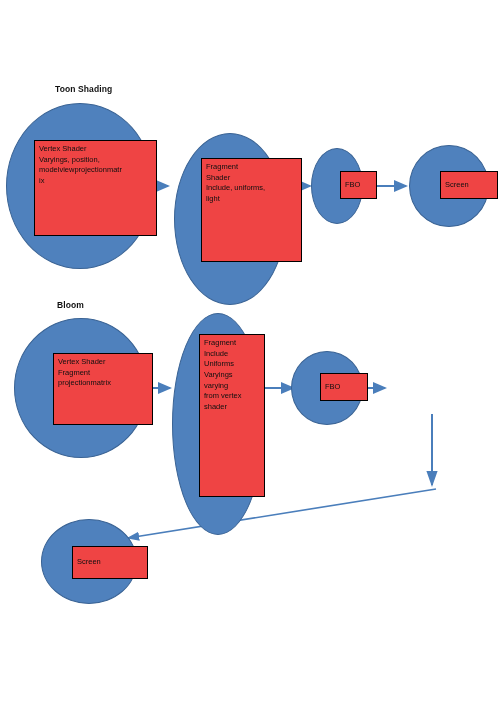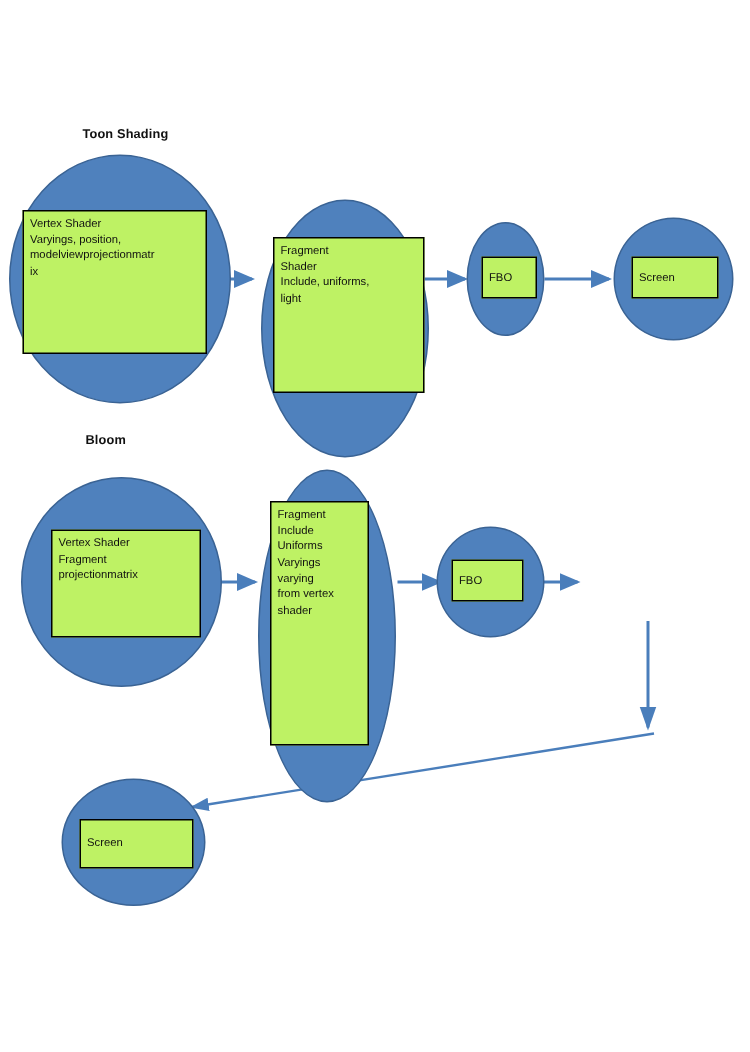--- a/index.html
+++ b/index.html
@@ -31,28 +31,29 @@
     top: 0;
     width: 100%;
     height: 100%;
     border-radius: 50%;
     background: #4F81BD;
     border: 1px solid #3A6394;
     box-sizing: border-box;
   }
   .label-box {
     position: absolute;
-    background: #bef264;
+    background: #ef4444;
     border: 1.5px solid #000000;
     box-sizing: border-box;
     padding: 3px 4px;
     color: #101010;
     line-height: 1.42;
     overflow: hidden;
     word-wrap: break-word;
+    margin-left: 19px;
   }
   .section-title {
     position: absolute;
     color: #111111;
     font-size: 8.5px;
     font-weight: 600;
     letter-spacing: .1px;
     white-space: nowrap;
   }
   .txt-line { display: block; }
@@ -83,21 +84,21 @@
     <line x1="265" y1="388" x2="293" y2="388" stroke="#4A7EBB" stroke-width="2" marker-end="url(#ah)"></line>
 
     <line x1="350" y1="388" x2="385" y2="388" stroke="#4A7EBB" stroke-width="2" marker-end="url(#ah)"></line>
 
     <path d="M432,414 L432,485" stroke="#4A7EBB" stroke-width="2" fill="none" marker-end="url(#ah2)"></path>
     <path d="M436,489 L128,538" stroke="#4A7EBB" stroke-width="1.6" fill="none" marker-end="url(#ah2)"></path>
   </svg>
 
   <div class="section-title" style="left:55px; top:84px;">Toon Shading</div>
 
-  <div class="section-title" style="left:57px; top:288px;">Bloom</div>
+  <div class="section-title" style="left:57px; top:300px;">Bloom</div>
 
   <div class="node" style="left:6px; top:103px; width:148px; height:166px;">
     <div class="shape-ellipse"></div>
     <div class="label-box" style="left:9px; top:37px; width:123px; height:96px; font-size:7.5px;">
       <span class="txt-line">Vertex Shader</span>
       <span class="txt-line">Varyings, position,</span>
       <span class="txt-line">modelviewprojectionmatr</span>
       <span class="txt-line">ix</span>
     </div>
   </div>

